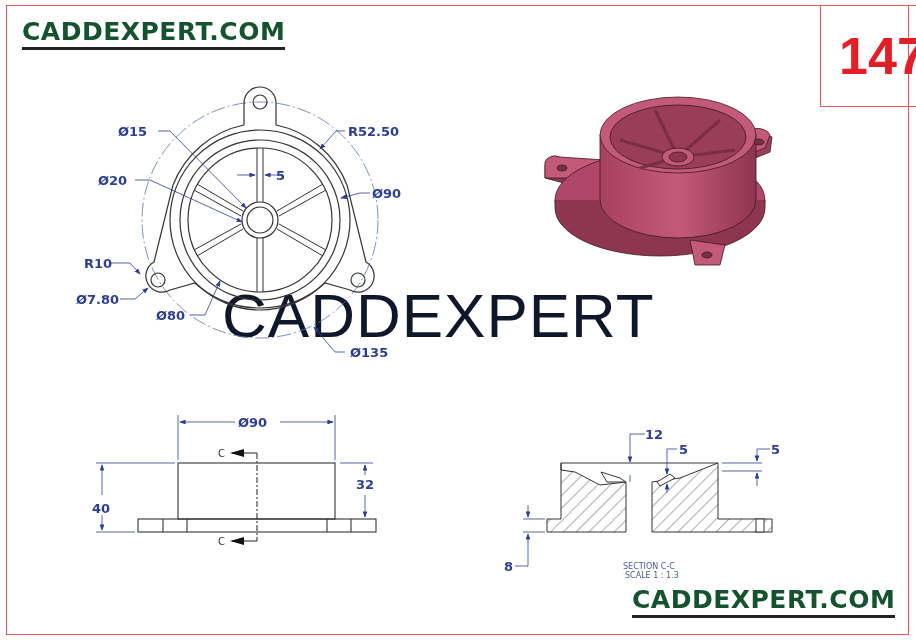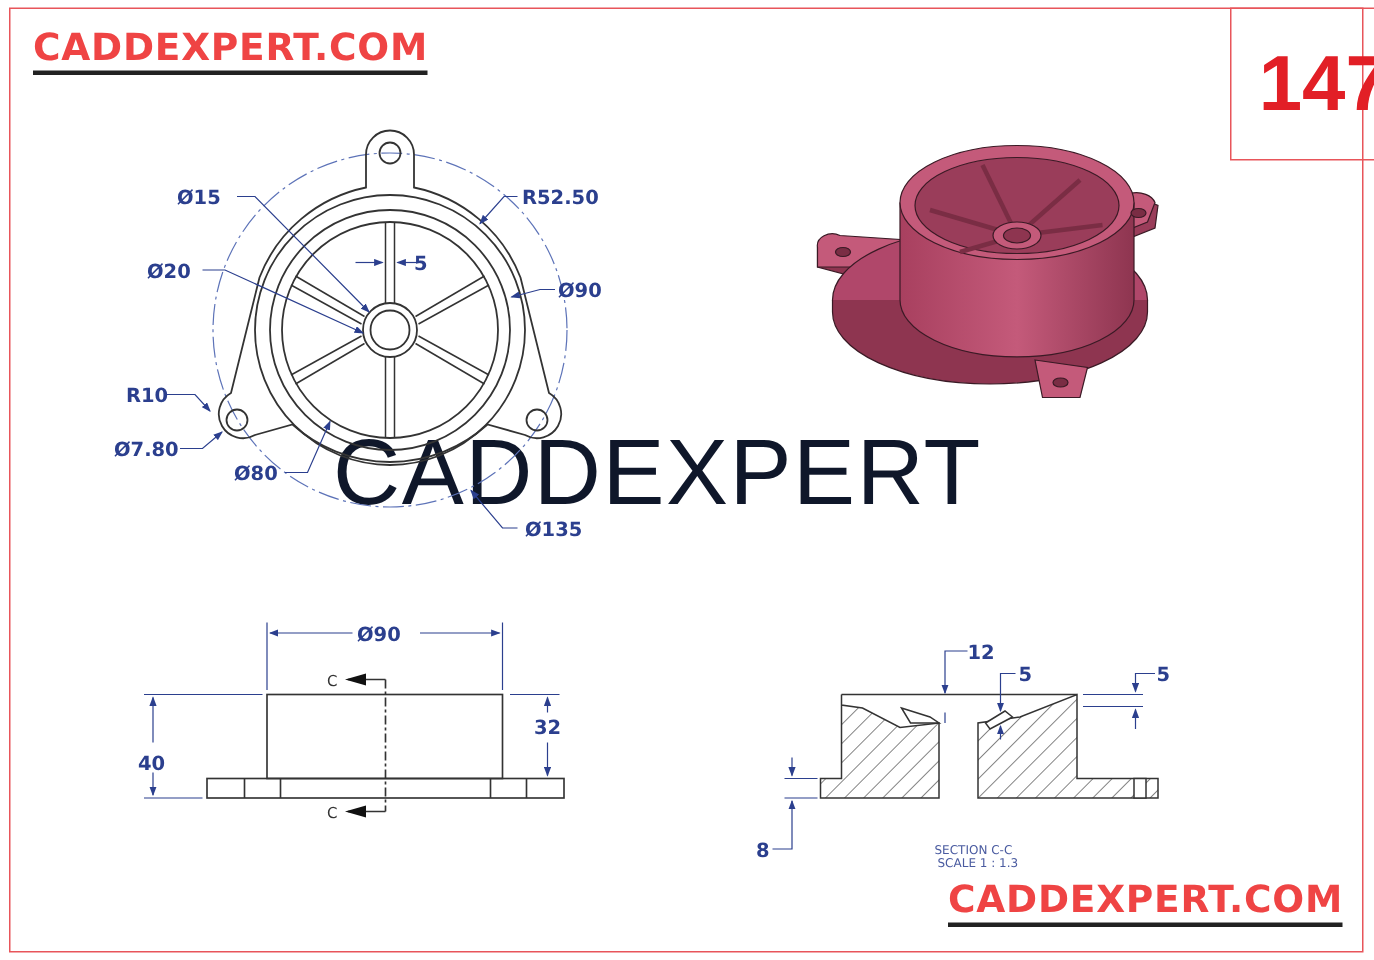--- a/index.html
+++ b/index.html
@@ -1,18 +1,18 @@
 <!DOCTYPE html>
 <html><head>
 <meta charset="utf-8">
 <style>
   html,body{margin:0;padding:0;background:#fff;}
   body{width:916px;height:640px;position:relative;overflow:hidden;font-family:"DejaVu Sans",sans-serif;}
   .frame{position:absolute;left:6px;top:5px;width:903px;height:630px;border:1.5px solid #e8555a;box-sizing:border-box;}
-  .brand{position:absolute;font-weight:bold;color:#ef4444;font-size:25px;letter-spacing:0.5px;border-bottom:3px solid #222;line-height:28px;padding-bottom:1px;}
+  .brand{position:absolute;font-weight:bold;color:#14532d;font-size:25px;letter-spacing:0.5px;border-bottom:3px solid #222;line-height:28px;padding-bottom:1px;}
   .numbox{position:absolute;left:820px;top:5px;width:125px;height:102px;border:1.5px solid #e8555a;box-sizing:border-box;display:flex;align-items:center;justify-content:center;}
   .num{color:#e21f26;font-weight:bold;font-size:52px;font-family:"Liberation Sans",sans-serif;}
   .watermark{position:absolute;left:222px;top:280px;font-size:62px;color:#0f172a;font-family:"Liberation Sans",sans-serif;letter-spacing:1px;}
   svg{position:absolute;left:0;top:0;}
   .dim{font-family:"DejaVu Sans",sans-serif;font-weight:bold;font-size:13px;fill:#2b3f8e;}
   .sec{font-family:"DejaVu Sans",sans-serif;font-size:8px;fill:#4a5ba0;}
 </style>
 </head>
 <body>
 

